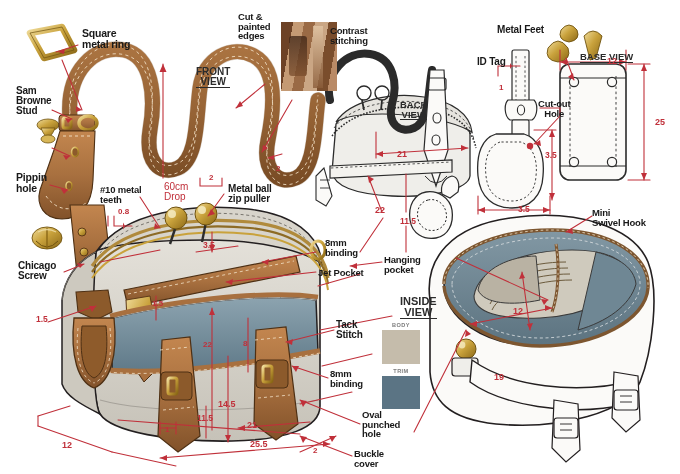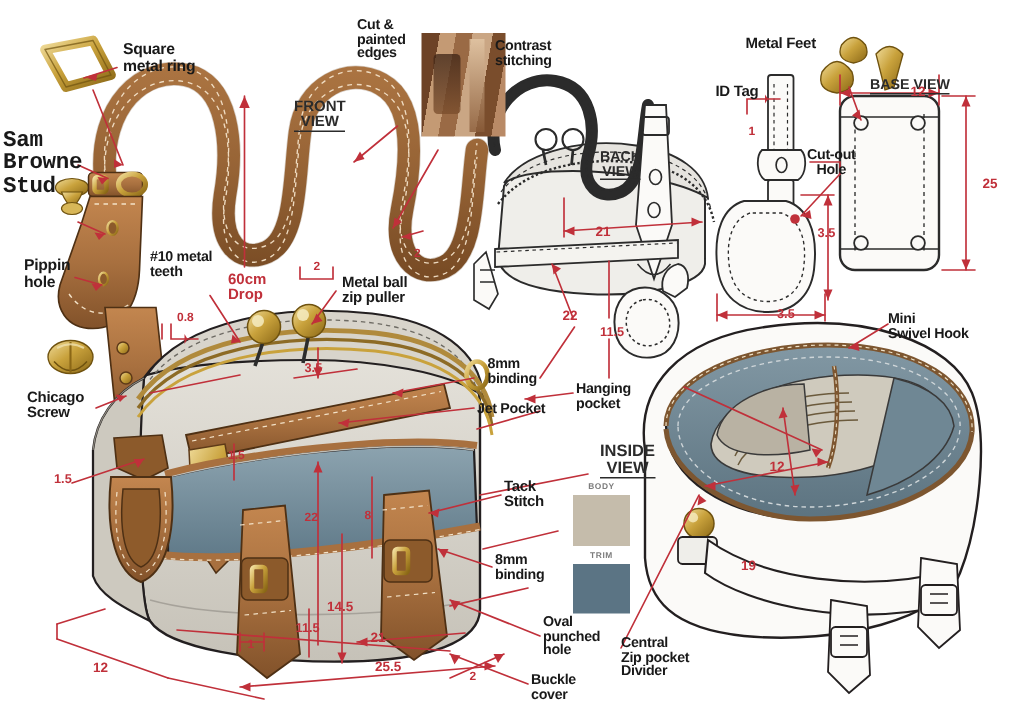--- a/index.html
+++ b/index.html
@@ -455,28 +455,28 @@
   <div class="view" style="left:196px;top:55px;font-size:10px;"><u>FRONT
 VIEW</u></div>
   <div class="view" style="left:400px;top:88px;font-size:9.5px;"><u>BACK
 VIEW</u></div>
   <div class="view" style="left:580px;top:40px;font-size:9.5px;"><u>BASE VIEW</u></div>
   <div class="view" style="left:400px;top:284px;font-size:11px;"><u>INSIDE
 VIEW</u></div>
 
   <div class="lbl" style="left:82px;top:28px;font-size:10.5px;">Square
 metal ring</div>
-  <div class="lbl" style="left:2px;top:86px;font-size:15px;font-family:Liberation Mono, monospace;">Sam
+  <div class="lbl" style="left:16px;top:86px;font-size:10px;">Sam
 Browne
 Stud</div>
   <div class="lbl" style="left:16px;top:172px;font-size:10.5px;">Pippin
 hole</div>
   <div class="lbl" style="left:18px;top:261px;font-size:10px;">Chicago
 Screw</div>
-  <div class="lbl" style="left:100px;top:167px;font-size:9.5px;">#10 metal
+  <div class="lbl" style="left:100px;top:185px;font-size:9.5px;">#10 metal
 teeth</div>
   <div class="lbl" style="left:238px;top:12px;font-size:9.5px;">Cut &amp;
 painted
 edges</div>
   <div class="lbl" style="left:330px;top:26px;font-size:9.5px;">Contrast
 stitching</div>
   <div class="lbl" style="left:228px;top:184px;font-size:10px;">Metal ball
 zip puller</div>
   <div class="lbl" style="left:497px;top:25px;font-size:10px;">Metal Feet</div>
   <div class="lbl" style="left:477px;top:57px;font-size:10px;">ID Tag</div>
@@ -491,25 +491,22 @@
 pocket</div>
   <div class="lbl" style="left:336px;top:320px;font-size:10px;">Tack
 Stitch</div>
   <div class="lbl" style="left:330px;top:369px;font-size:9.5px;">8mm
 binding</div>
   <div class="lbl" style="left:362px;top:410px;font-size:9.5px;">Oval
 punched
 hole</div>
   <div class="lbl" style="left:354px;top:449px;font-size:9.5px;">Buckle
 cover</div>
-  <div class="lbl" style="left:414px;top:424px;font-size:9.5px;">Central
-Zip pocket
-Divider</div>
-
-  <div class="dim" style="left:152px;top:182px;font-size:10px;font-weight:bold;">60cm
+
+  <div class="dim" style="left:164px;top:182px;font-size:10px;font-weight:normal;">60cm
 Drop</div>
   <div class="dim" style="left:118px;top:208px;font-size:8px;">0.8</div>
   <div class="dim" style="left:209px;top:174px;font-size:8px;">2</div>
   <div class="dim" style="left:276px;top:165px;font-size:8px;">2</div>
   <div class="dim" style="left:203px;top:241px;font-size:8.5px;">3.5</div>
   <div class="dim" style="left:36px;top:315px;font-size:8.5px;">1.5</div>
   <div class="dim" style="left:152px;top:300px;font-size:8px;">1.5</div>
   <div class="dim" style="left:62px;top:441px;font-size:9px;">12</div>
   <div class="dim" style="left:165px;top:426px;font-size:8px;">1</div>
   <div class="dim" style="left:197px;top:414px;font-size:8.5px;">11.5</div>

